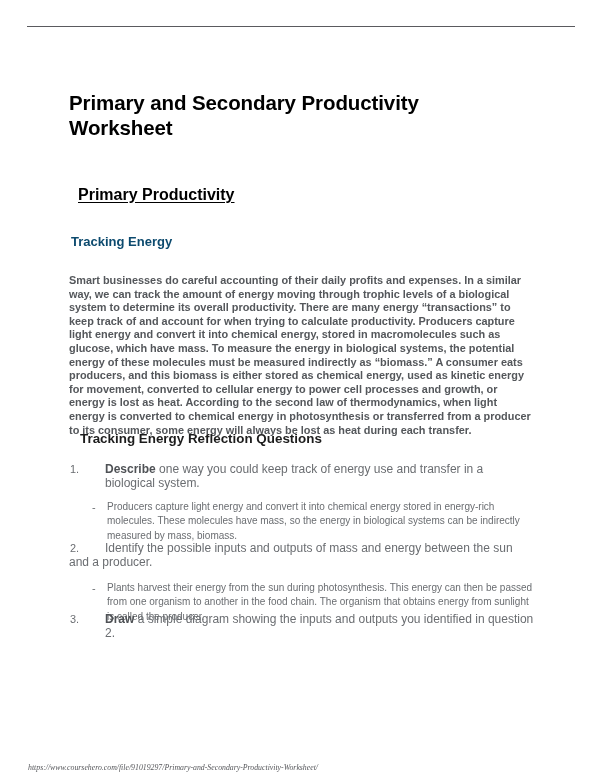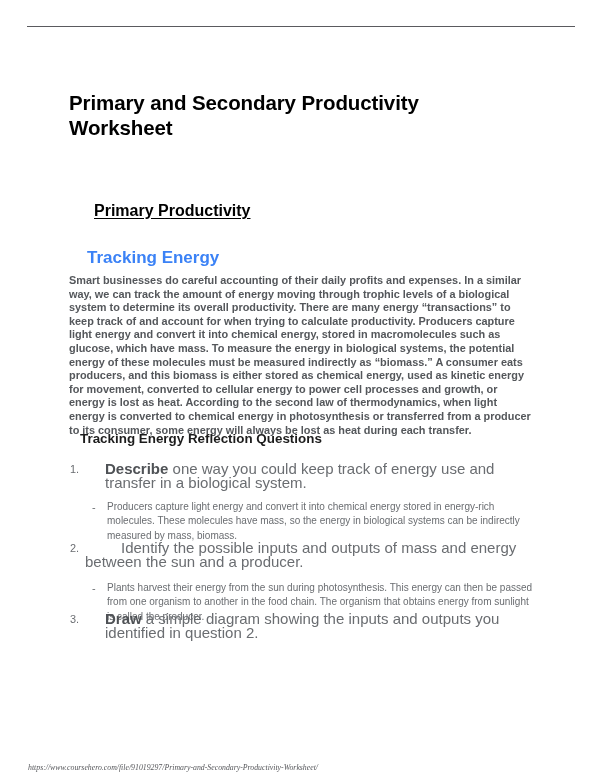--- a/index.html
+++ b/index.html
@@ -46,44 +46,44 @@
     margin: 0;
     font-size: 20.5px;
     line-height: 25px;
     font-weight: bold;
     color: #000000;
     letter-spacing: -0.1px;
     width: 420px;
   }
 
   h2.section-title {
-    margin: 16px;
+    margin: 0;
     padding: 0;
     position: absolute;
     left: 9px;
     top: 95px;
     font-size: 16px;
     line-height: 20px;
     font-weight: bold;
     color: #000000;
     text-decoration: underline;
     text-underline-offset: 2px;
     text-align: center;
   }
 
   h3.sub-title {
-    margin: 16px;
+    margin: 0;
     padding: 0;
     position: absolute;
     left: 2px;
     top: 144px;
-    font-size: 17px;
+    font-size: 13px;
     line-height: 16px;
     font-weight: bold;
-    color: #3b82f6;
+    color: #0c4a6e;
   }
 
   p.intro {
     position: absolute;
     left: 0px;
     top: 184px;
     width: 466px;
     margin: 0;
     font-size: 10.9px;
     line-height: 13.6px;
@@ -119,37 +119,36 @@
     position: absolute;
     left: 1px;
     top: 0;
     width: 30px;
     font-size: 10.9px;
     color: #6a6d71;
   }
   .q-text {
     display: block;
     padding-left: 36px;
-    font-size: 15px;
+    font-size: 12px;
     line-height: 14.4px;
     color: #6a6d71;
   }
   .q-text .lead {
     font-weight: bold;
     color: #4f5256;
   }
   
   .q-text-flow {
     display: block;
     padding-left: 0;
     text-indent: 36px;
-    font-size: 15px;
-    line-height: 14.4px;
-    color: #6a6d71;
-    margin-left: 16px;
+    font-size: 12px;
+    line-height: 14.4px;
+    color: #6a6d71;
   }
 
   .bullet-row {
     position: relative;
     margin-top: 9px;
   }
   .bullet-dash {
     position: absolute;
     left: 23px;
     top: 0px;

